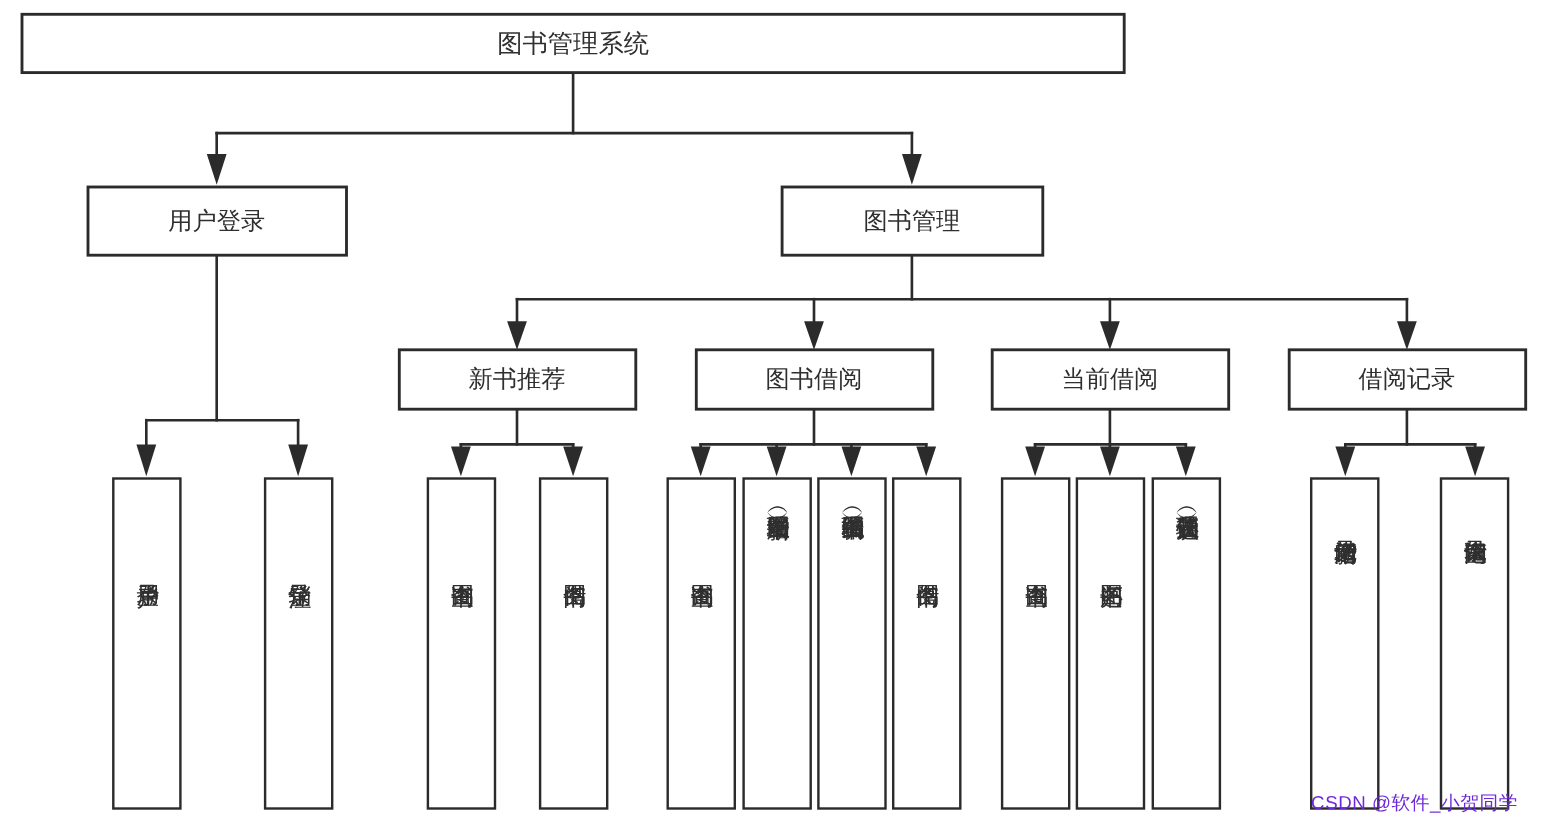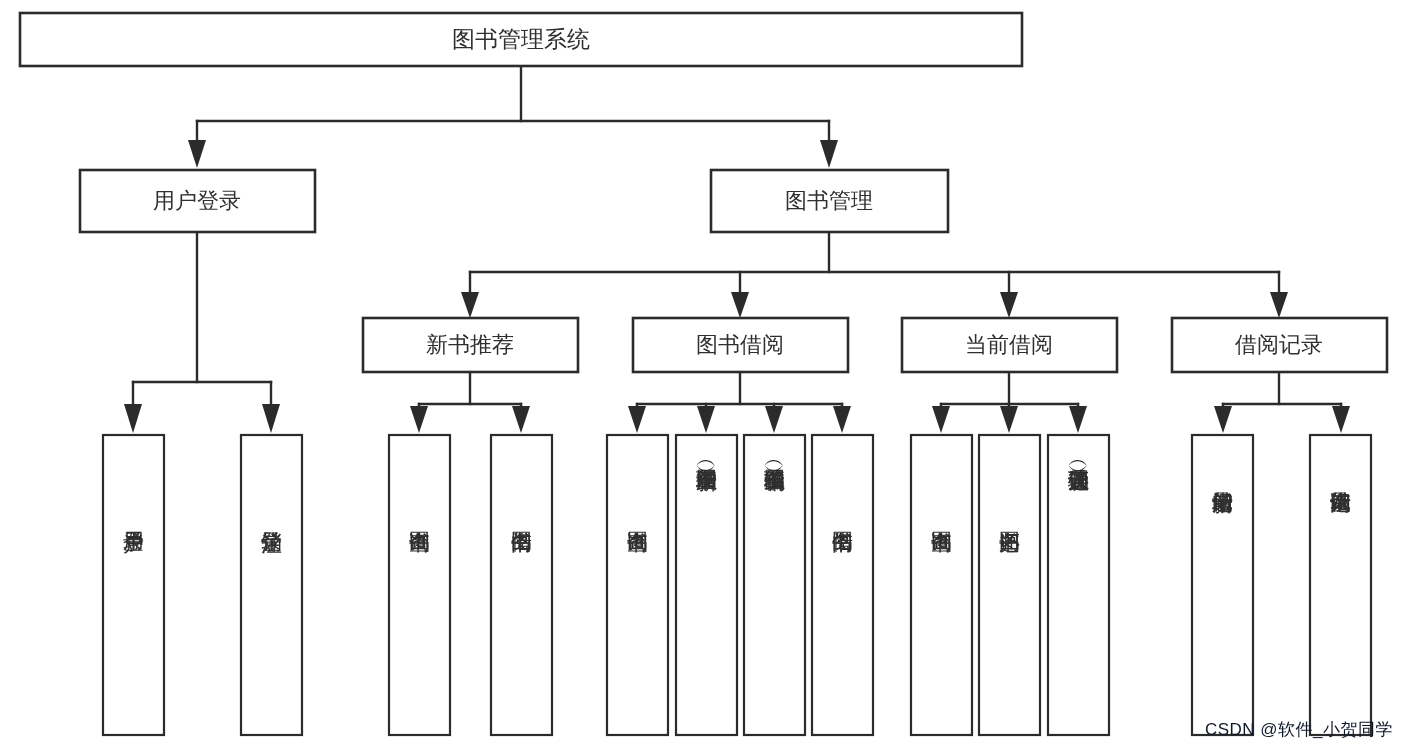--- a/index.html
+++ b/index.html
@@ -50,25 +50,25 @@
     font-size: 23px;
   }
   .leaf-label {
     fill: #2f2f2f;
     font-family: "Liberation Sans", "DejaVu Sans", sans-serif;
     font-size: 21px;
     text-anchor: middle;
   }
   .watermark {
     position: absolute;
-    right: 12px;
+    right: 25px;
     bottom: 6px;
     font-family: "Liberation Sans", "DejaVu Sans", sans-serif;
     font-size: 17px;
-    color: #0f172a;
+    color: #6d28d9;
     letter-spacing: 0.5px;
     white-space: nowrap;
     pointer-events: none;
   }
 </style>
 </head>
 <body>
 
 <svg id="diagram" viewBox="0 0 1405 747" xmlns="http://www.w3.org/2000/svg">
 

